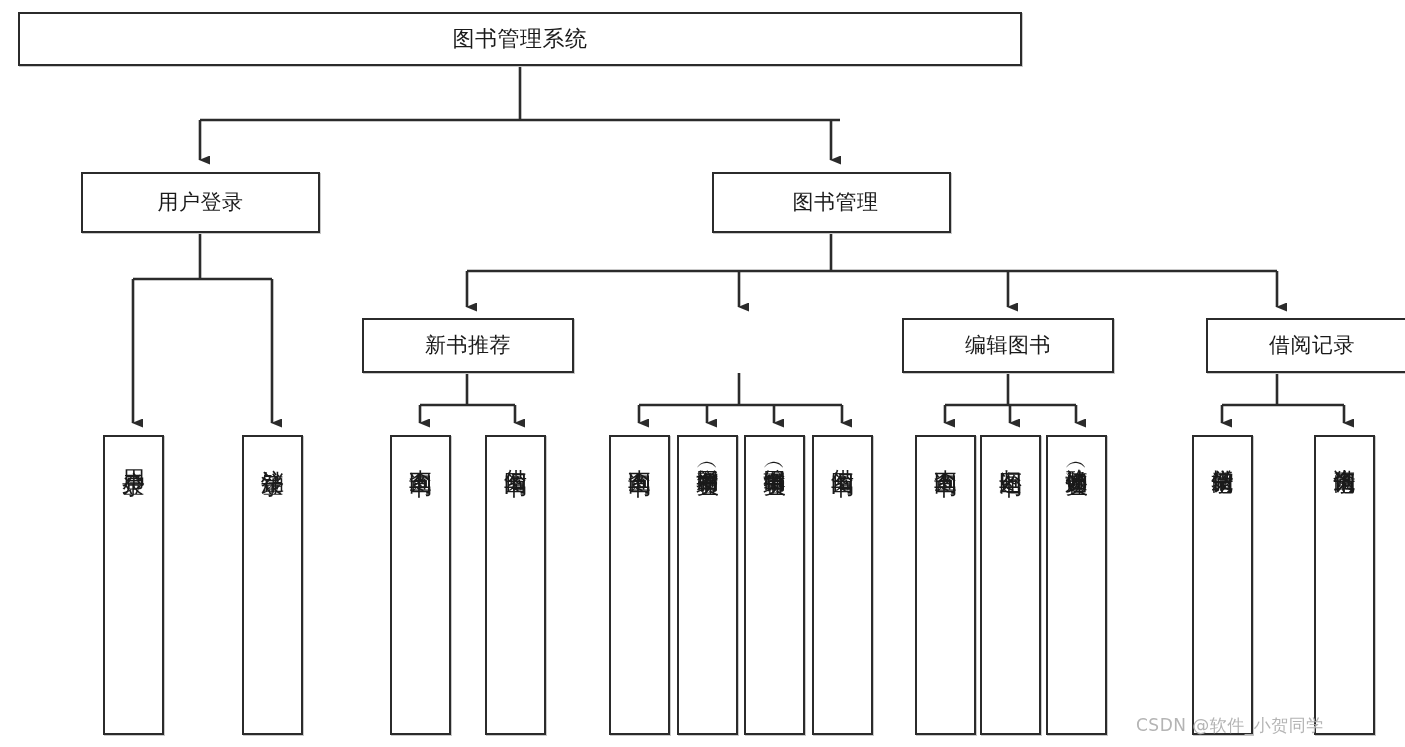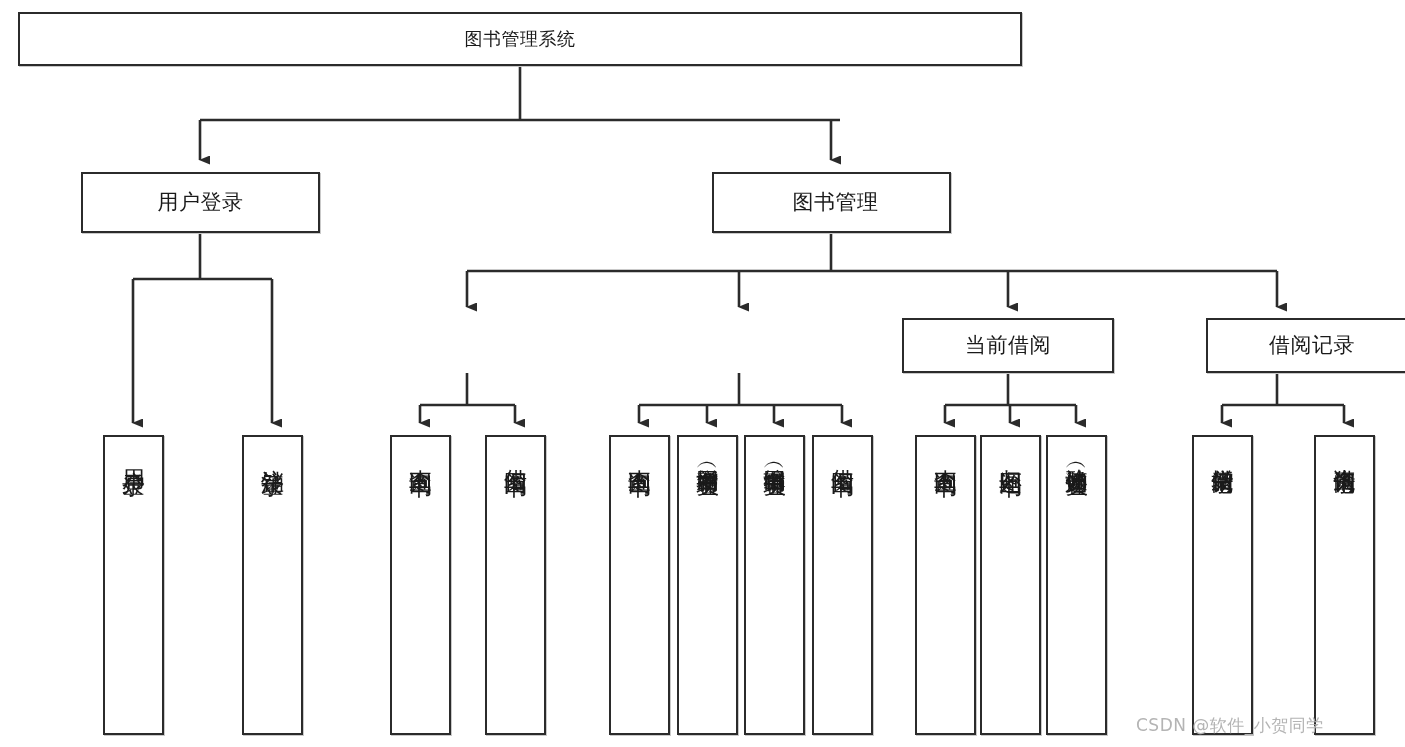--- a/index.html
+++ b/index.html
@@ -42,21 +42,21 @@
     display: block;
     text-align: center;
     line-height: 1.12;
     white-space: nowrap;
   }
   .node.horizontal .node-label {
     font-size: 21px;
     letter-spacing: 0.5px;
   }
   .node.root .node-label {
-    font-size: 18px;
+    font-size: 22px;
     letter-spacing: 0.5px;
   }
   .node.vertical {
     align-items: flex-start;
     padding-top: 14px;
   }
   .node.vertical .node-label {
     writing-mode: vertical-rl;
     text-orientation: upright;
     font-size: 23px;
@@ -139,22 +139,25 @@
     <span class="node-label">图书管理系统</span>
   </div>
 
   <div class="node horizontal" style="left:81px; top:172px; width:239px; height:61px;">
     <span class="node-label">用户登录</span>
   </div>
   <div class="node horizontal" style="left:712px; top:172px; width:239px; height:61px;padding-left:8px;">
     <span class="node-label">图书管理</span>
   </div>
 
+  <div class="node horizontal" style="left:362px; top:318px; width:212px; height:55px;">
+    <span class="node-label">新书推荐</span>
+  </div>
   <div class="node horizontal" style="left:902px; top:318px; width:212px; height:55px;">
-    <span class="node-label">当前借阅</span>
+    <span class="node-label">编辑图书</span>
   </div>
   <div class="node horizontal" style="left:1206px; top:318px; width:212px; height:55px;">
     <span class="node-label">借阅记录</span>
   </div>
 
   <div class="node vertical" style="left:103px; top:435px; width:61px; height:300px;">
     <span class="node-label">用户登录</span>
   </div>
   <div class="node vertical" style="left:242px; top:435px; width:61px; height:300px;">
     <span class="node-label">注销登录</span>

